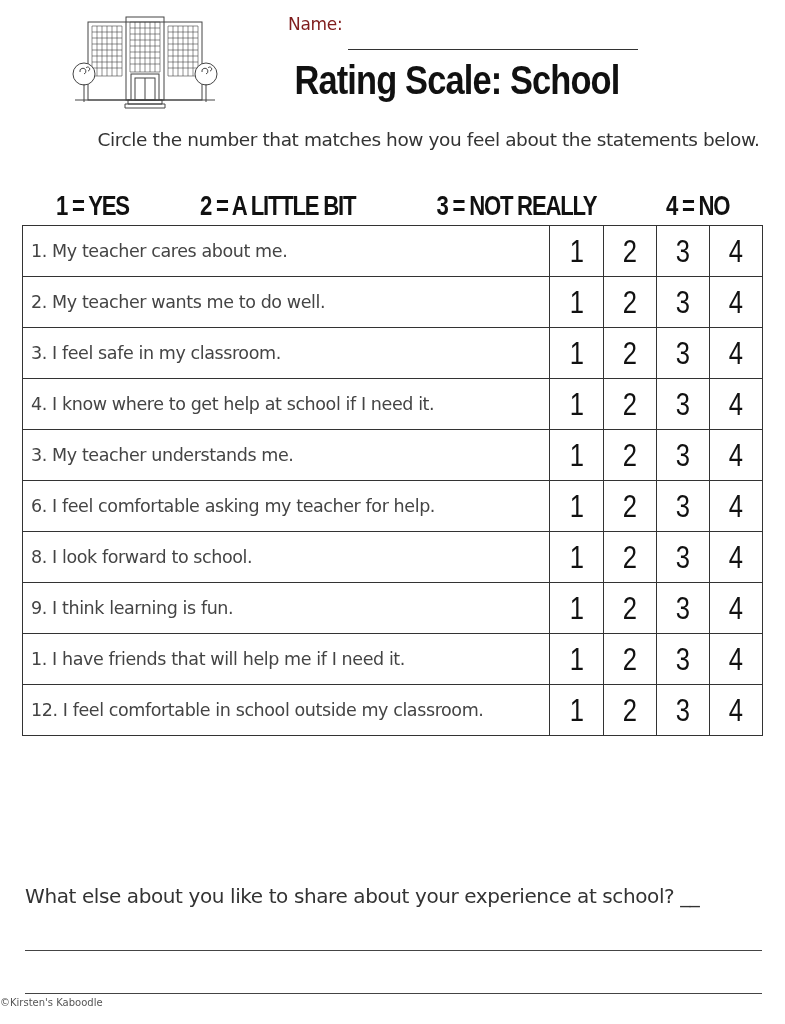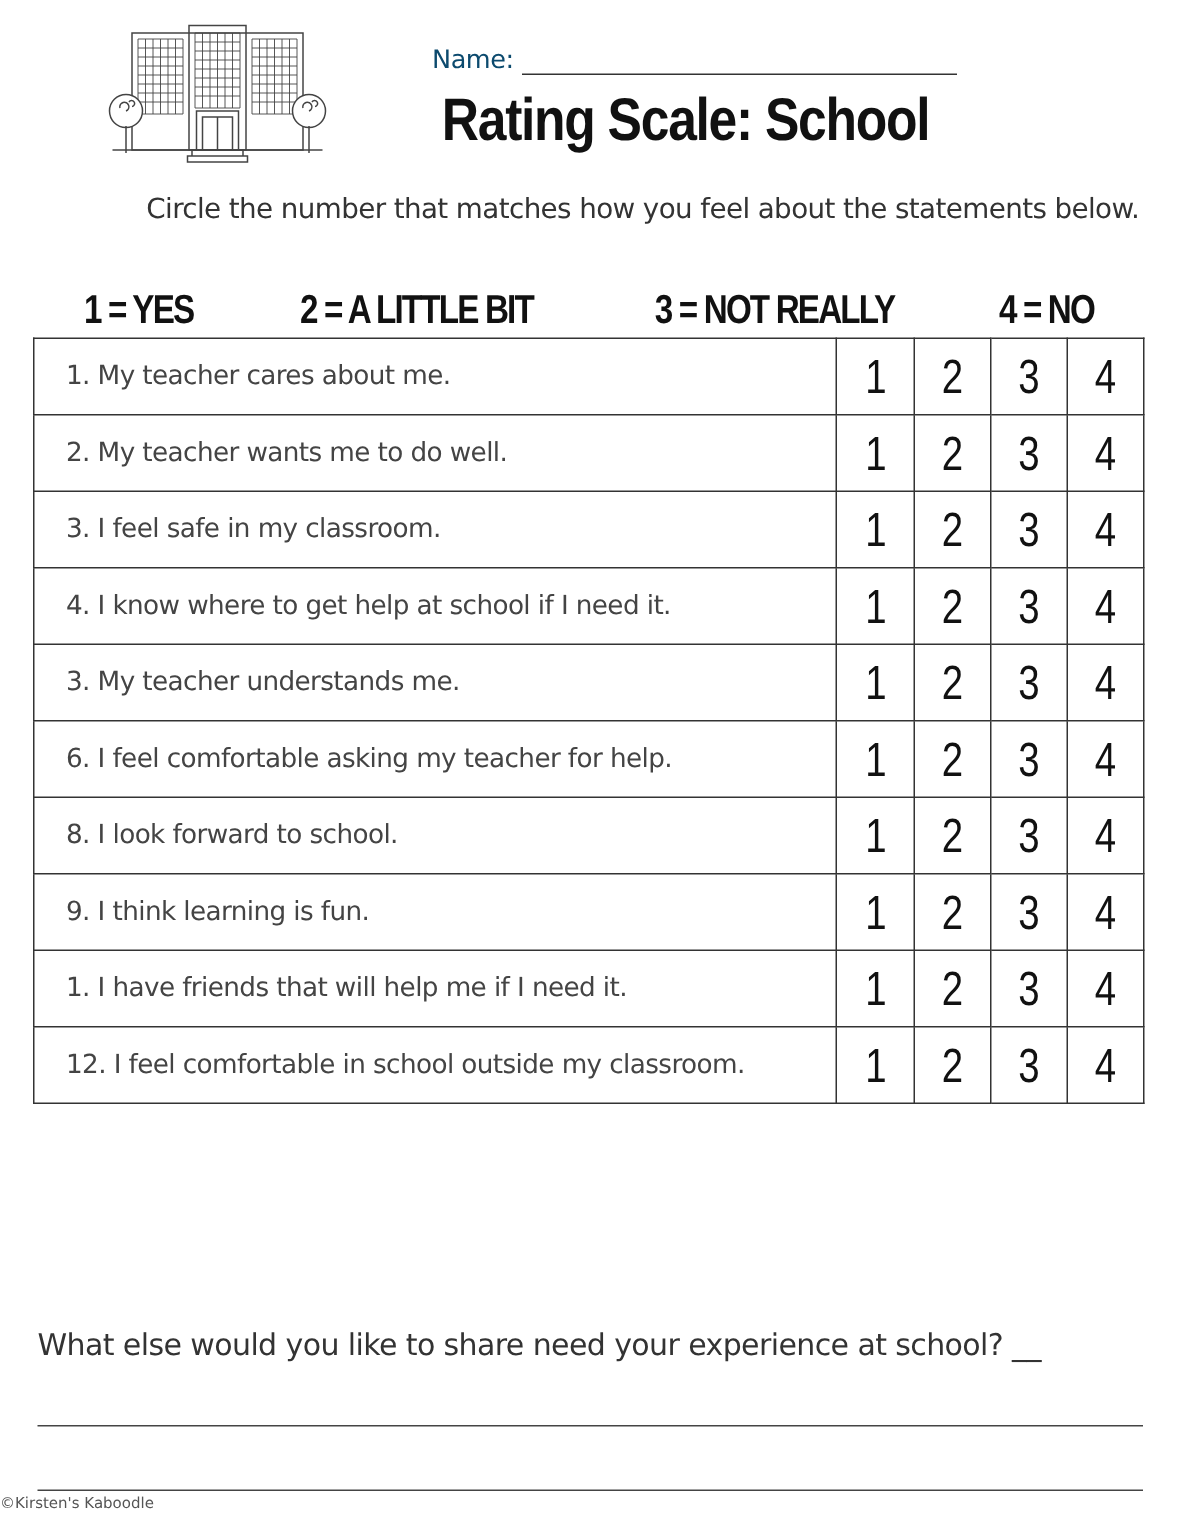--- a/index.html
+++ b/index.html
@@ -1,27 +1,27 @@
 <!DOCTYPE html>
 <html><head>
 <meta charset="utf-8">
 <style>
   html, body { margin:0; padding:0; background:#fff; }
   body { width:785px; height:1024px; position:relative; overflow:hidden; font-family:"DejaVu Sans", sans-serif; color:#222; }
   .abs { position:absolute; }
   #logo { left:70px; top:14px; width:150px; height:100px; }
-  #name-label { left:288px; top:30px; font-size:17px; color:#0c4a6e; font-family:"DejaVu Sans", sans-serif; letter-spacing:-0.3px; }
+  #name-label { left:288px; top:14px; font-size:17px; color:#7f1d1d; font-family:"DejaVu Sans", sans-serif; letter-spacing:-0.3px; }
   #name-line { left:348px; top:49px; width:290px; border-bottom:1.5px solid #333; }
   #title { left:0; width:785px; top:58px; text-align:center; font-family:"Liberation Sans", sans-serif; font-weight:bold; font-size:40px; letter-spacing:-1px; color:#111; transform:scaleX(0.86); padding-left:150px; box-sizing:border-box; }
   #instructions { left:0; width:785px; top:129px; text-align:center; font-size:18.5px; color:#333; letter-spacing:-0.4px;margin-left:36px; }
   #scale { left:0; width:785px; top:172px; text-align:center; font-family:"Liberation Sans", sans-serif; font-weight:bold; font-size:27px; color:#111; letter-spacing:-1.5px;margin-top:19px; }
   #scale span { display:inline-block; margin:0 20px; transform:scaleX(0.82); }
   table#survey { position:absolute; left:22px; top:225px; width:741px; border-collapse:collapse; }
   #survey td { border:1.5px solid #333; height:50px; padding:0; }
-  #survey td.stmt { width:517px; padding-left:21px; font-size:17.5px; color:#444; letter-spacing:-0.4px; white-space:nowrap; }
+  #survey td.stmt { width:517px; padding-left:8px; font-size:17.5px; color:#444; letter-spacing:-0.4px; white-space:nowrap; }
   #survey td.num { text-align:center; font-family:"Liberation Sans", sans-serif; font-size:32px; color:#111; width:52px; }
   #survey td.num span { display:inline-block; transform:scaleX(0.8); }
   #question { left:25px; top:884px; font-size:20px; color:#333; letter-spacing:-0.4px; white-space:nowrap; }
   .answer-line { left:25px; width:737px; border-bottom:1.5px solid #444; }
   #line1 { top:950px; }
   #line2 { top:993px; }
   #copyright { left:0; width:785px; top:997px; text-align:left; font-size:10px; color:#555; }
 </style>
 </head>
 <body>
@@ -129,17 +129,17 @@
       <tr>
         <td class="stmt">12.  I feel comfortable in school outside my classroom.</td>
         <td class="num"><span>1</span></td>
         <td class="num"><span>2</span></td>
         <td class="num"><span>3</span></td>
         <td class="num"><span>4</span></td>
       </tr>
     </tbody>
 </table>
 
-<div id="question" class="abs">What else would you like to share need your experience at school? __</div>
+<div id="question" class="abs">What else about you like to share about your experience at school? __</div>
 <div id="line1" class="abs answer-line"></div>
 <div id="line2" class="abs answer-line"></div>
 
 <div id="copyright" class="abs">©Kirsten's Kaboodle</div>
 
 </body></html>

